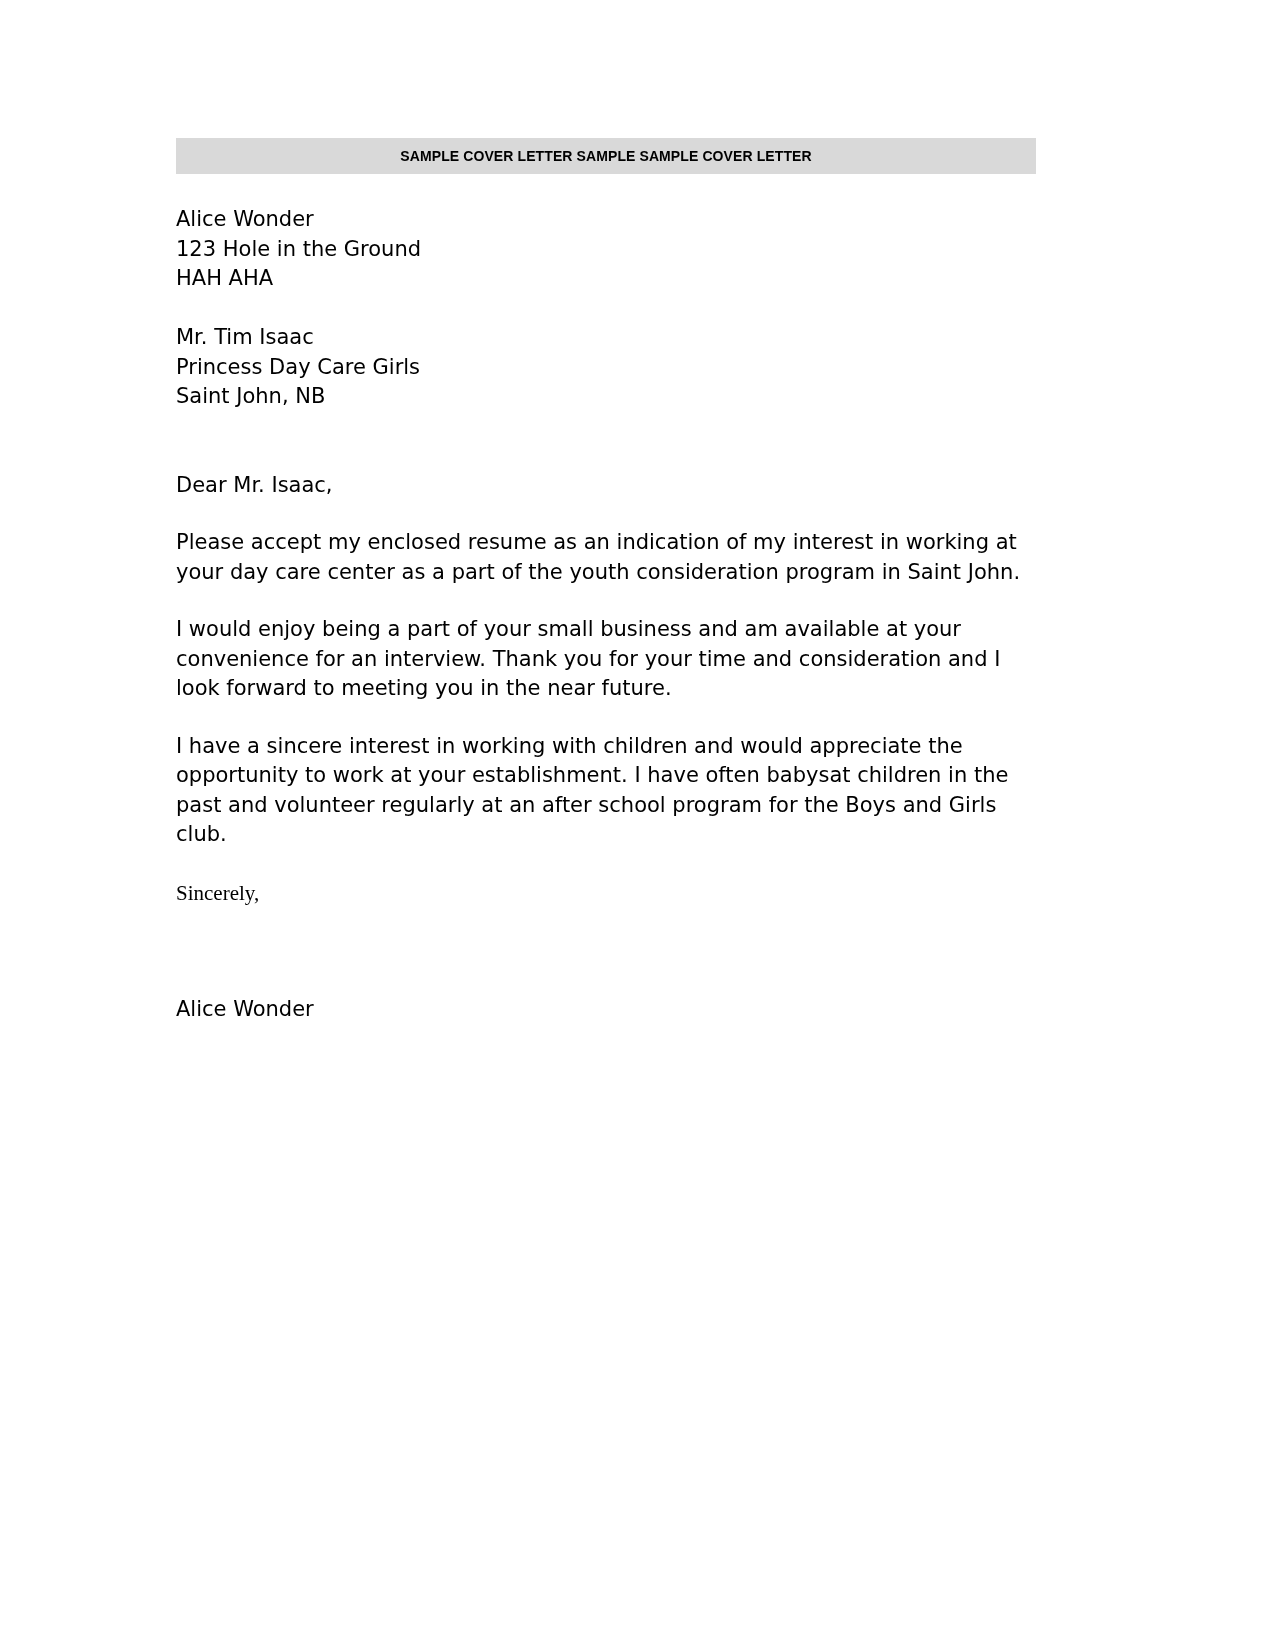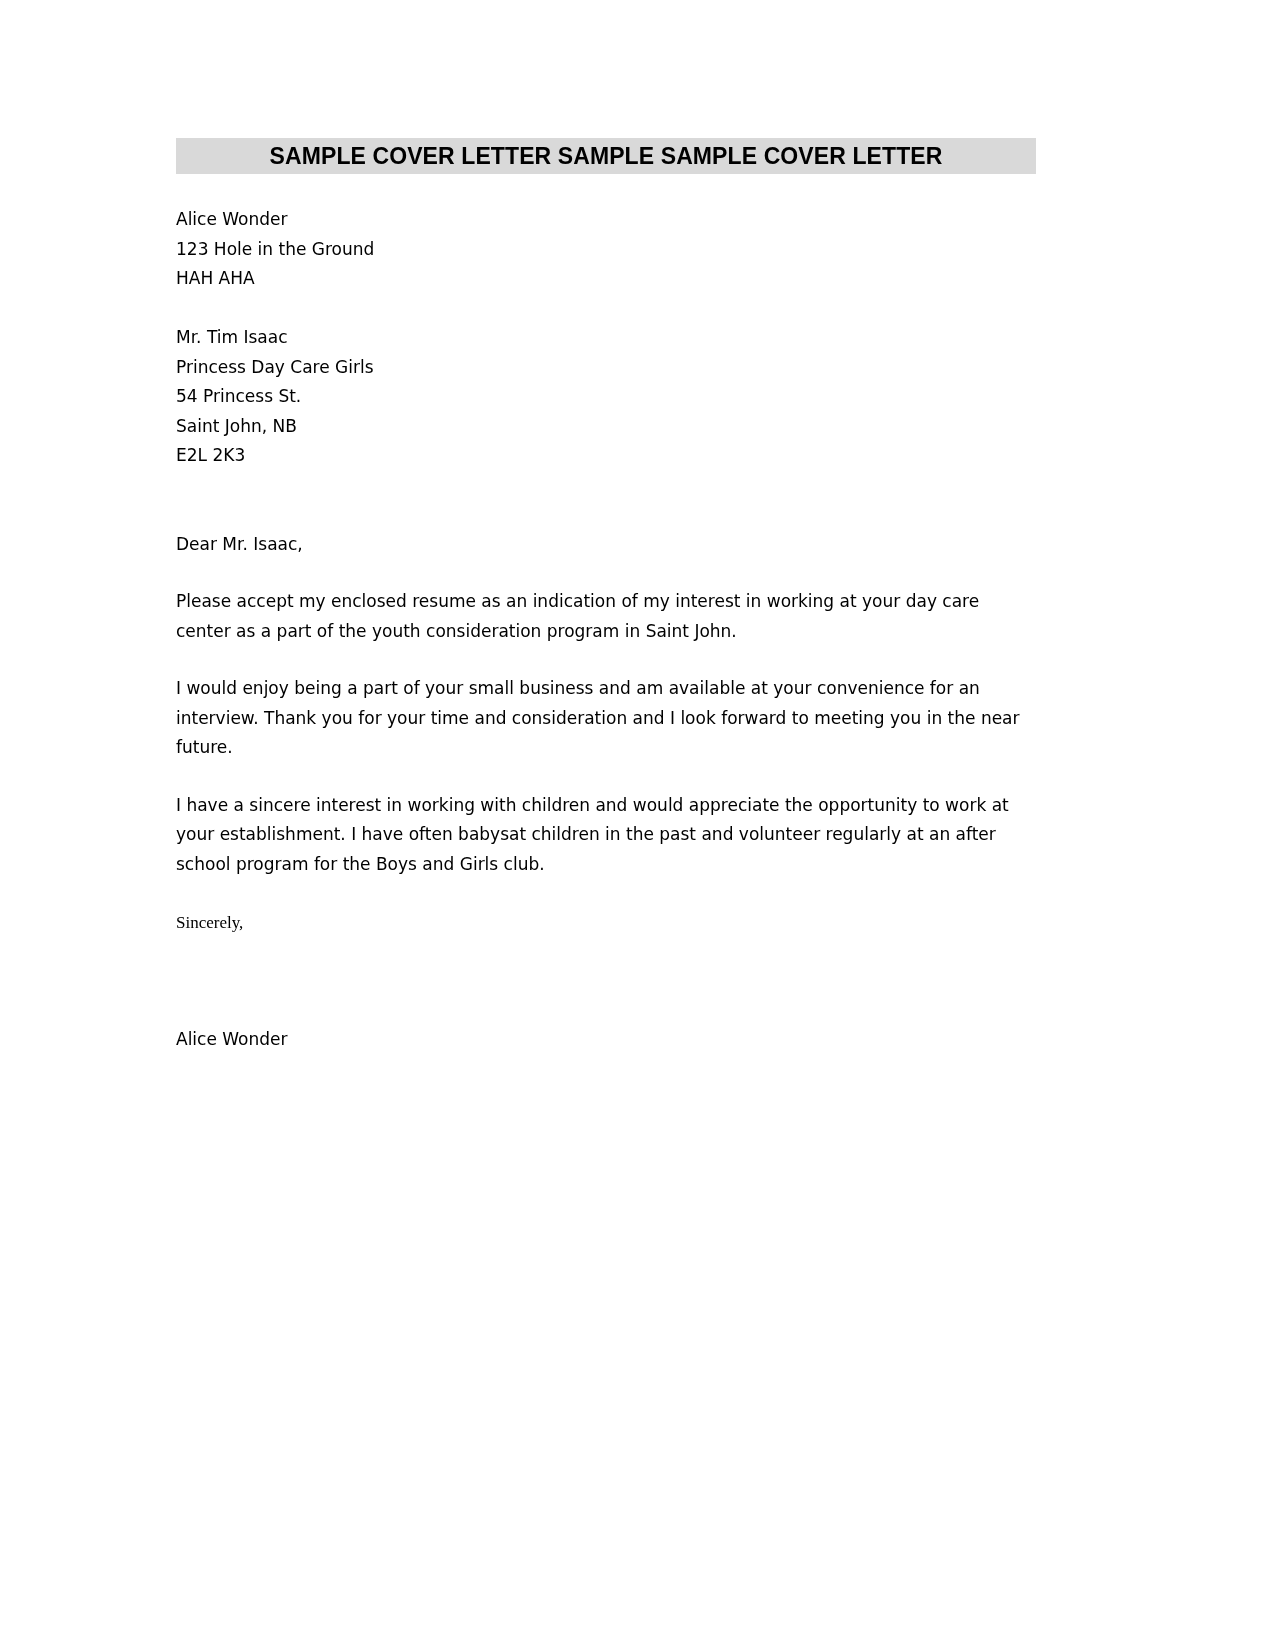--- a/index.html
+++ b/index.html
@@ -37,29 +37,29 @@
     width: 860px;
     height: 36px;
     display: flex;
     align-items: center;
     justify-content: center;
     box-sizing: border-box;
   }
   .title-band .title-text {
     font-family: "Liberation Sans", "DejaVu Sans", sans-serif;
     font-weight: bold;
-    font-size: 23px;
+    font-size: 14px;
     letter-spacing: 0.1px;
     color: #000000;
     white-space: nowrap;
   }
 
   
   .block {
-    font-size: 17px;
+    font-size: 21px;
     line-height: 29.5px;
     color: #000000;
   }
 
   .addr-sender  { margin-top: 31px; }
   .addr-recipient { margin-top: 29.5px; }
   .salutation   { margin-top: 59px; }
   .para         { margin-top: 28px; }
   .closing      { margin-top: 29px; font-family: Liberation Serif, serif; }
   .signature    { margin-top: 87px; }
@@ -87,23 +87,21 @@
 
     <div class="block addr-sender">
       <span class="line">Alice Wonder</span>
       <span class="line">123 Hole in the Ground</span>
       <span class="line">HAH AHA</span>
     </div>
 
     <div class="block addr-recipient">
       <span class="line">Mr. Tim Isaac</span>
       <span class="line">Princess Day Care Girls</span>
-      <span class="line">54 Princess St.</span>
       <span class="line">Saint John, NB</span>
-      <span class="line">E2L 2K3</span>
     </div>
 
     <div class="block salutation">
       <span class="line">Dear Mr. Isaac,</span>
     </div>
 
     <div class="block para">
       <span class="ptext">Please accept my enclosed resume as an indication of my interest in working at your day care center as a part of the youth consideration program in Saint John.</span>
     </div>
 

